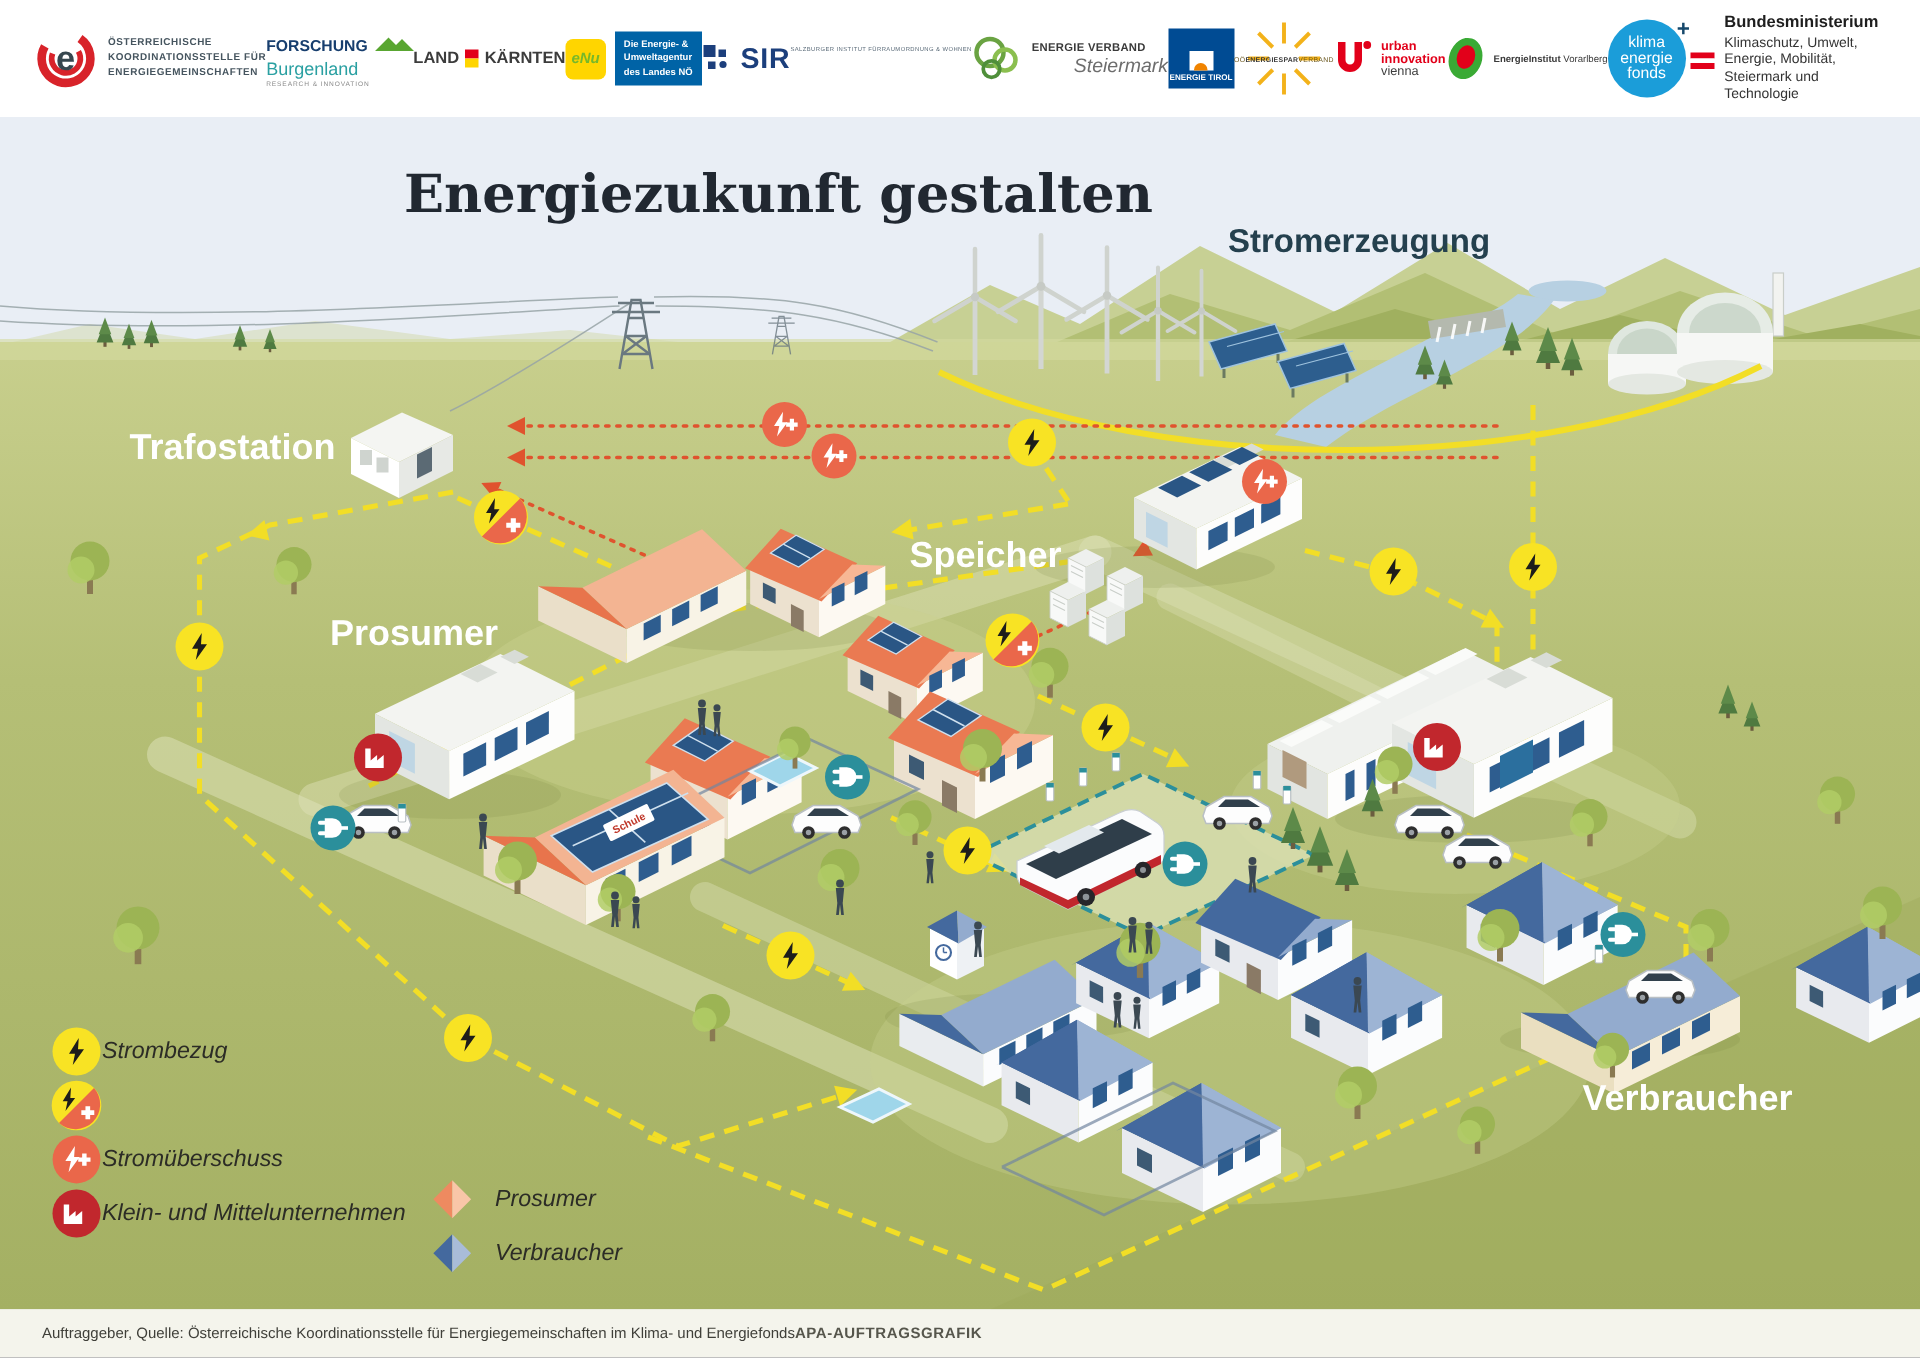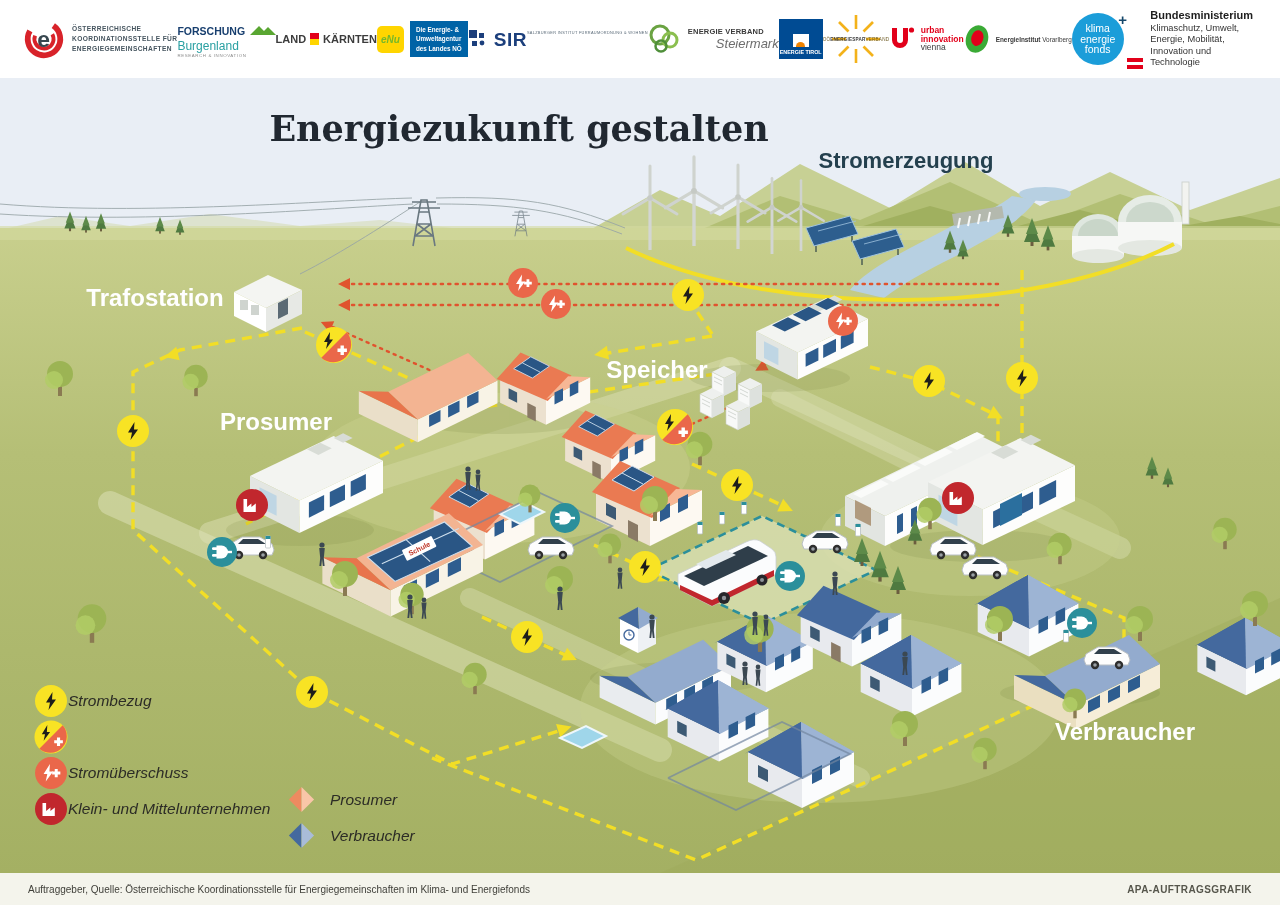--- a/index.html
+++ b/index.html
@@ -33,21 +33,21 @@
   .esv-t b{color:#3a3a3a;}
   .uiv-txt{line-height:1.05;font-size:8.5px;}
   .uiv-r{color:#e2001a;font-weight:bold;}
   .uiv-d{color:#3c3c3c;}
   .eiv-t{font-size:6.4px;color:#3a3a3a;}
   .kef{position:relative;width:58px;height:56px;}
   .kef-c{position:absolute;left:0;top:2px;width:52px;height:52px;border-radius:50%;background:#1b9dd9;
          display:flex;flex-direction:column;align-items:center;justify-content:center;color:#fff;
          font-size:10.5px;line-height:1.02;font-weight:500;}
   .kef-p{position:absolute;right:0;top:0;font-size:15px;font-weight:bold;color:#16486b;}
-  .bmk{display:flex;gap:7px;align-items:flex-end;}
+  .bmk{display:flex;gap:7px;align-items:center;}
   .bmk-flag{margin-top:3px;width:17px;height:11px;display:flex;flex-direction:column;}
   .bmk-flag div{flex:1;}
   .bmk-title{font-size:11px;font-weight:bold;color:#1e1e1e;line-height:1.25;}
   .bmk-line{font-size:9.3px;color:#333;line-height:1.25;}
   
   .scene{position:absolute;top:78px;left:0;width:1280px;height:795px;}
   .scene svg{display:block;}
   .ttl{font-family:"DejaVu Serif",serif;font-weight:600;font-size:35px;fill:#212831;}
   .lbl{font-family:"Liberation Sans",sans-serif;font-weight:bold;font-size:24px;fill:#ffffff;}
   .lbl-dark{font-family:"Liberation Sans",sans-serif;font-weight:bold;font-size:22px;fill:#24404e;}
@@ -55,21 +55,21 @@
   .yd{stroke:#f2de26;stroke-width:3.4;fill:none;stroke-dasharray:10 7;}
   .rdot{stroke:#e0532e;stroke-width:2.4;fill:none;stroke-dasharray:2.2 5.2;stroke-linecap:round;}
   
   .legend{position:absolute;left:34px;top:608px;display:flex;flex-direction:column;gap:6px;}
   .lgd-row{display:flex;align-items:center;height:30px;}
   .lgd-label{font-style:italic;font-size:15.5px;color:#2c2c26;}
   .swatches{position:absolute;left:288px;top:708px;display:flex;flex-direction:column;gap:9px;}
   .sw-row{display:flex;align-items:center;gap:15px;height:27px;}
   
   .ftr{position:absolute;left:0;top:873px;width:1280px;height:32px;background:#f4f4ec;
-       display:flex;align-items:center;justify-content:space-between;padding:0 28px;box-sizing:border-box;}
+       display:flex;align-items:center;padding:0 28px;box-sizing:border-box;}
   .ftr-src{font-size:10px;color:#3f3f39;}
   .ftr-credit{font-size:10px;font-weight:bold;color:#56564c;letter-spacing:.4px;}
 </style>
 </head>
 <body>
 
 <div class="page">
 
   <header class="hdr">
     <div class="lg">
@@ -186,21 +186,21 @@
     <div class="bmk">
       <div class="bmk-flag">
         <div style="background:#e2001a"></div>
           <div style="background:#fff"></div>
           <div style="background:#e2001a"></div>
       </div>
       <div>
         <div class="bmk-title">Bundesministerium</div>
         <div class="bmk-line">Klimaschutz, Umwelt,</div>
         <div class="bmk-line">Energie, Mobilität,</div>
-        <div class="bmk-line">Innovation und Technologie</div>
+        <div class="bmk-line">Steiermark und Technologie</div>
       </div>
     </div>
   </header>
 
   <div class="scene">
   <svg width="1280" height="795" viewBox="0 0 1280 795">
     <defs>
       <linearGradient id="landG" x1="0" y1="0" x2="0" y2="1">
         <stop offset="0" stop-color="#c8cf8d"></stop>
             <stop offset="0.35" stop-color="#b5bf76"></stop>

